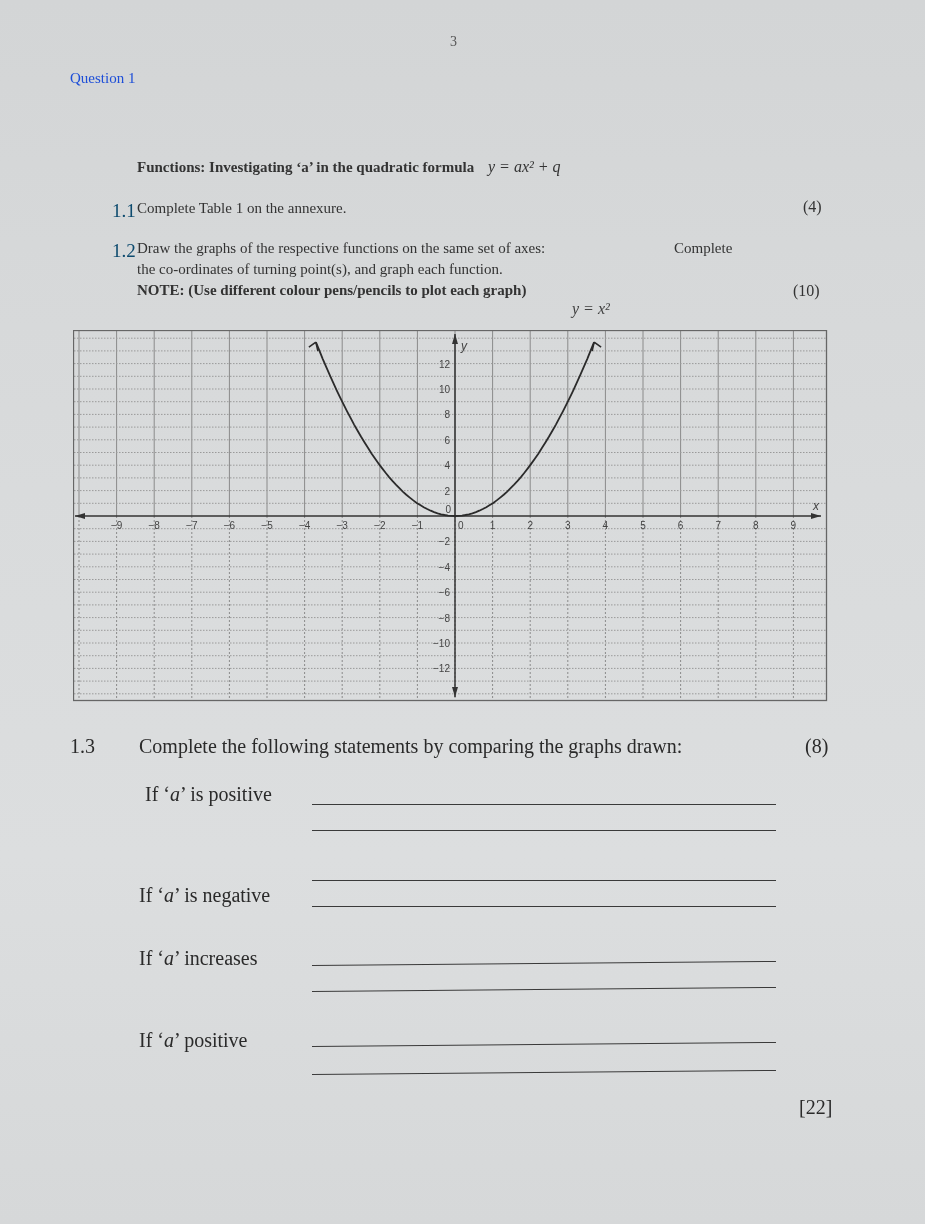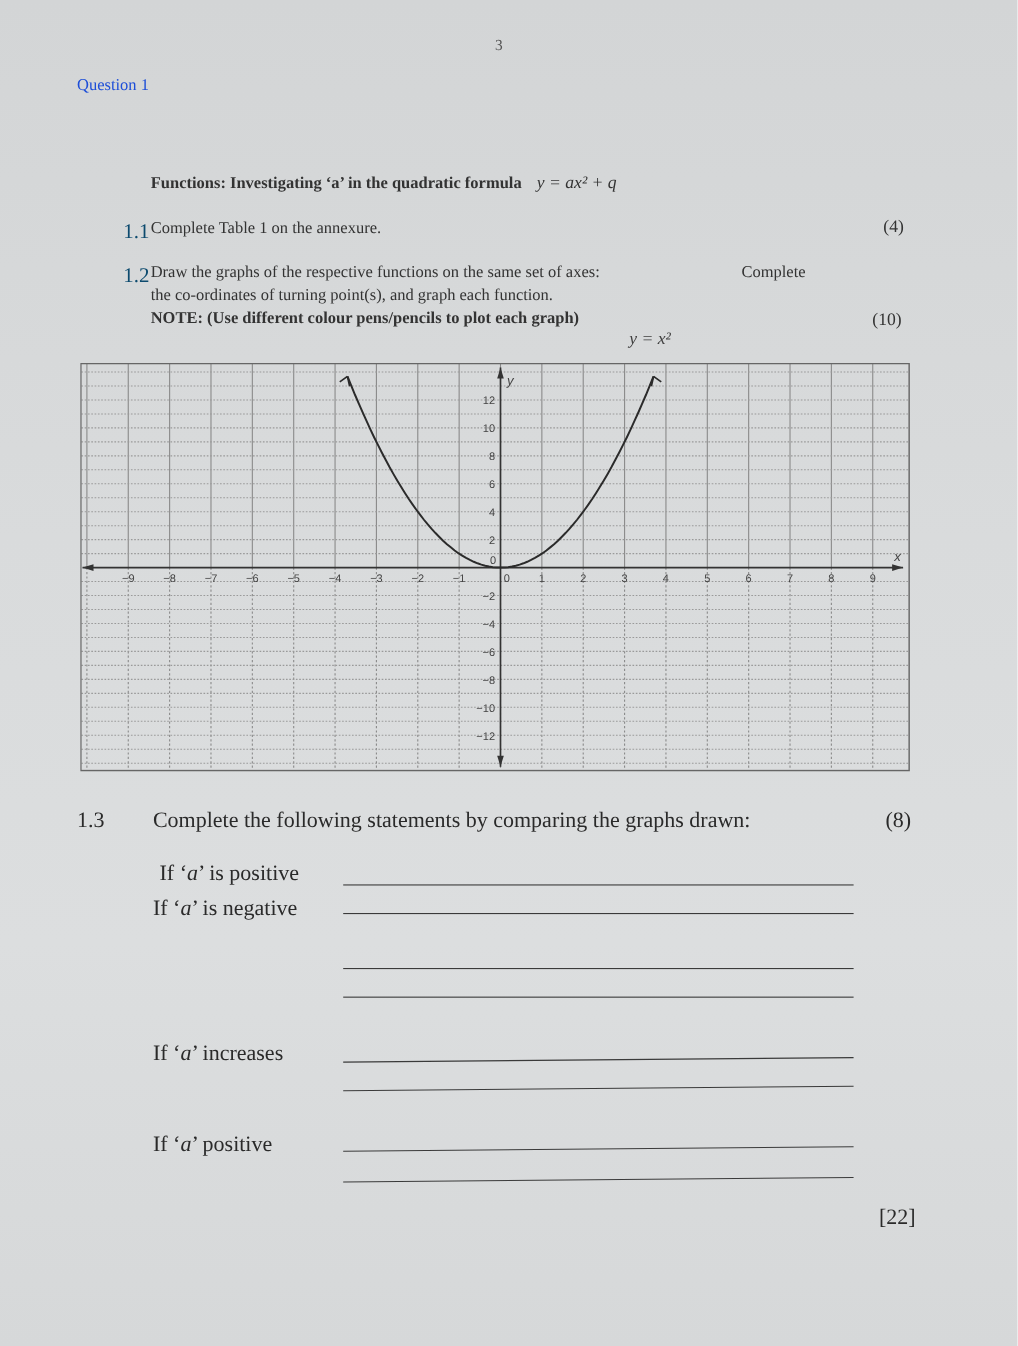--- a/index.html
+++ b/index.html
@@ -173,21 +173,21 @@
 <div class="abs stmt" style="left:70px; top:735px;">1.3</div>
 <div class="abs stmt" style="left:139px; top:735px;">Complete the following statements by comparing the graphs drawn:</div>
 <div class="abs stmt" style="left:805px; top:735px;">(8)</div>
 
 <div class="abs stmt" style="left:145px; top:783px;">
   <span>If ‘</span><span class="math-i">a</span><span>’ is positive</span>
 </div>
 <div class="line" style="left:312px; top:804px; width:464px;"></div>
 <div class="line" style="left:312px; top:830px; width:464px;"></div>
 
-<div class="abs stmt" style="left:139px; top:815px;">
+<div class="abs stmt" style="left:139px; top:884px;">
   <span>If ‘</span><span class="math-i">a</span><span>’ is negative</span>
 </div>
 <div class="line" style="left:312px; top:880px; width:464px;"></div>
 <div class="line" style="left:312px; top:906px; width:464px;"></div>
 
 <div class="abs stmt" style="left:139px; top:947px;">
   <span>If ‘</span><span class="math-i">a</span><span>’ increases</span>
 </div>
 <div class="line" style="left:312px; top:963px; width:464px; transform:rotate(-0.5deg);"></div>
 <div class="line" style="left:312px; top:989px; width:464px; transform:rotate(-0.5deg);"></div>

